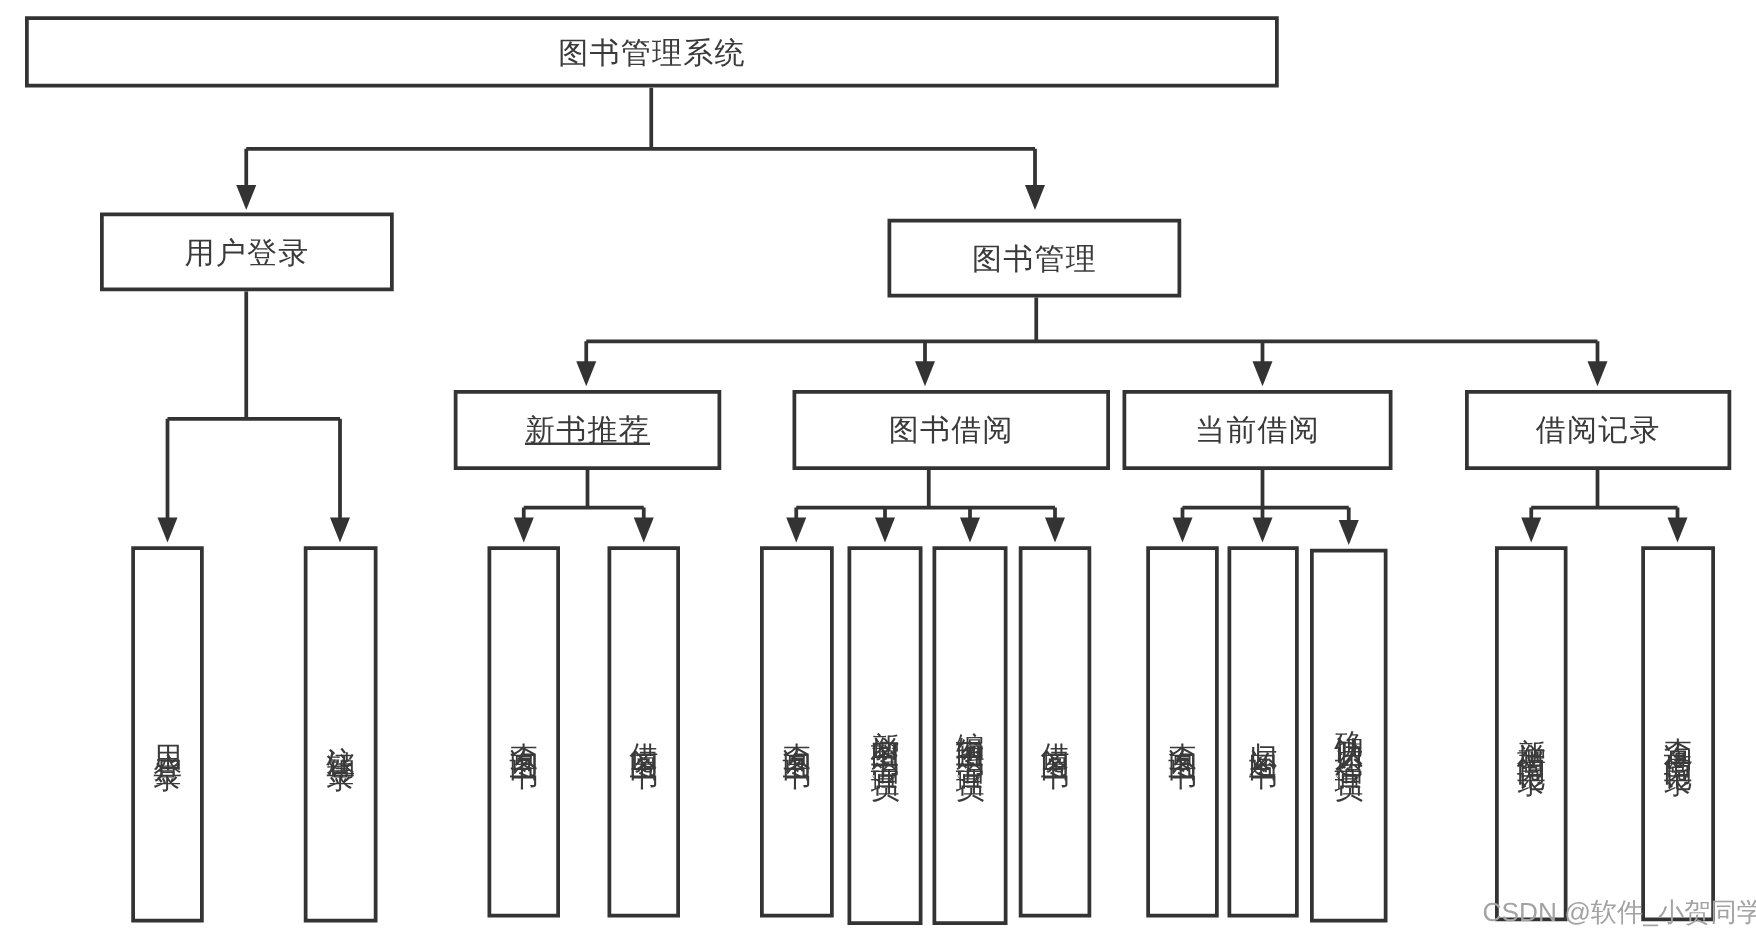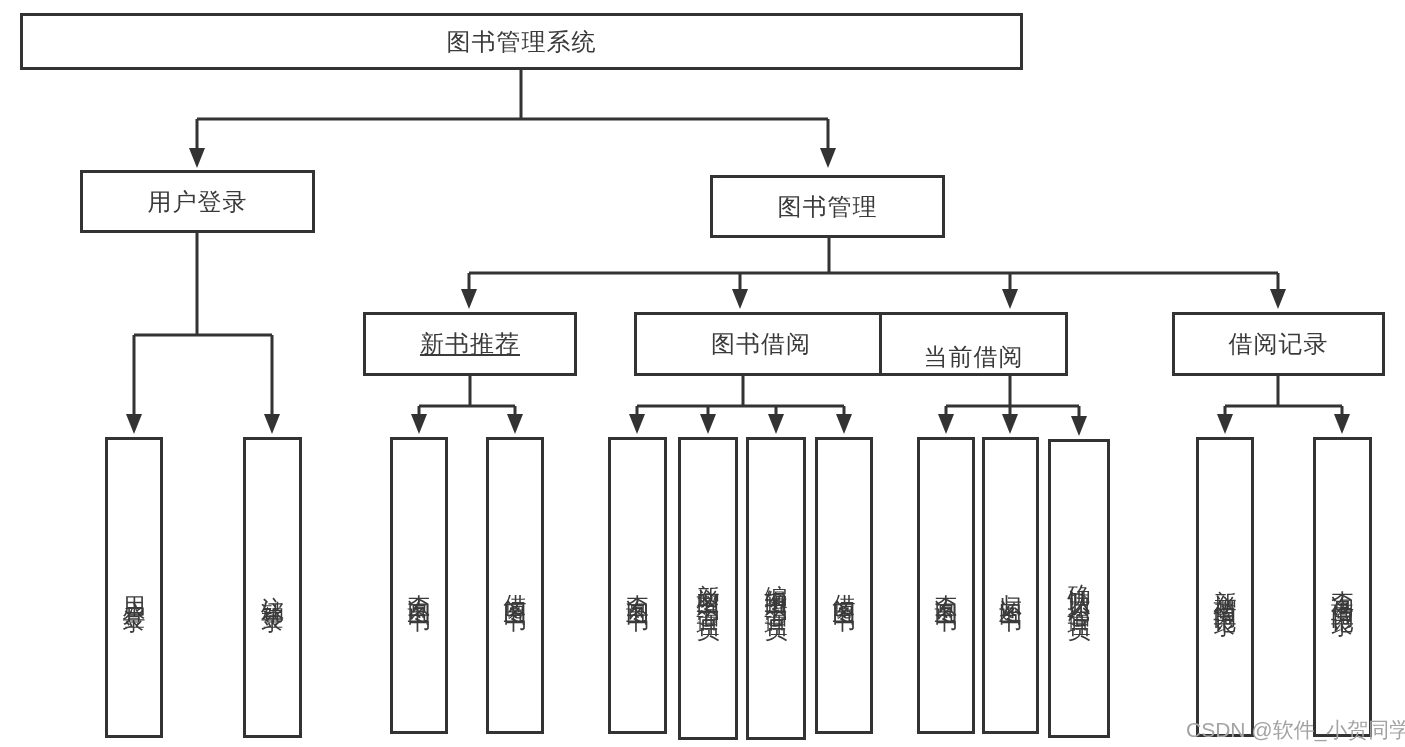--- a/index.html
+++ b/index.html
@@ -90,21 +90,21 @@
       </div>
       <div class="box h" style="left: 710px; top: 175px; width: 235px; height: 63px;">
         <span>图书管理</span>
       </div>
       <div class="box h" style="left: 363px; top: 312px; width: 214px; height: 64px; text-decoration: underline;">
         <span>新书推荐</span>
       </div>
       <div class="box h" style="left: 634px; top: 312px; width: 254px; height: 64px; align-items: center;">
         <span>图书借阅</span>
       </div>
-      <div class="box h" style="left: 879px; top: 312px; width: 189px; height: 64px; align-items: flex-end;">
+      <div class="box h" style="left: 898px; top: 312px; width: 216px; height: 64px;">
         <span>当前借阅</span>
       </div>
       <div class="box h" style="left: 1172px; top: 312px; width: 213px; height: 64px; justify-content: center;">
         <span>借阅记录</span>
       </div>
       <div class="box v" style="left: 105px; top: 437px; width: 58px; height: 301px;">
         <span>用户登录</span>
       </div>
       <div class="box v" style="left: 243px; top: 437px; width: 59px; height: 301px;">
         <span>注销登录</span>

